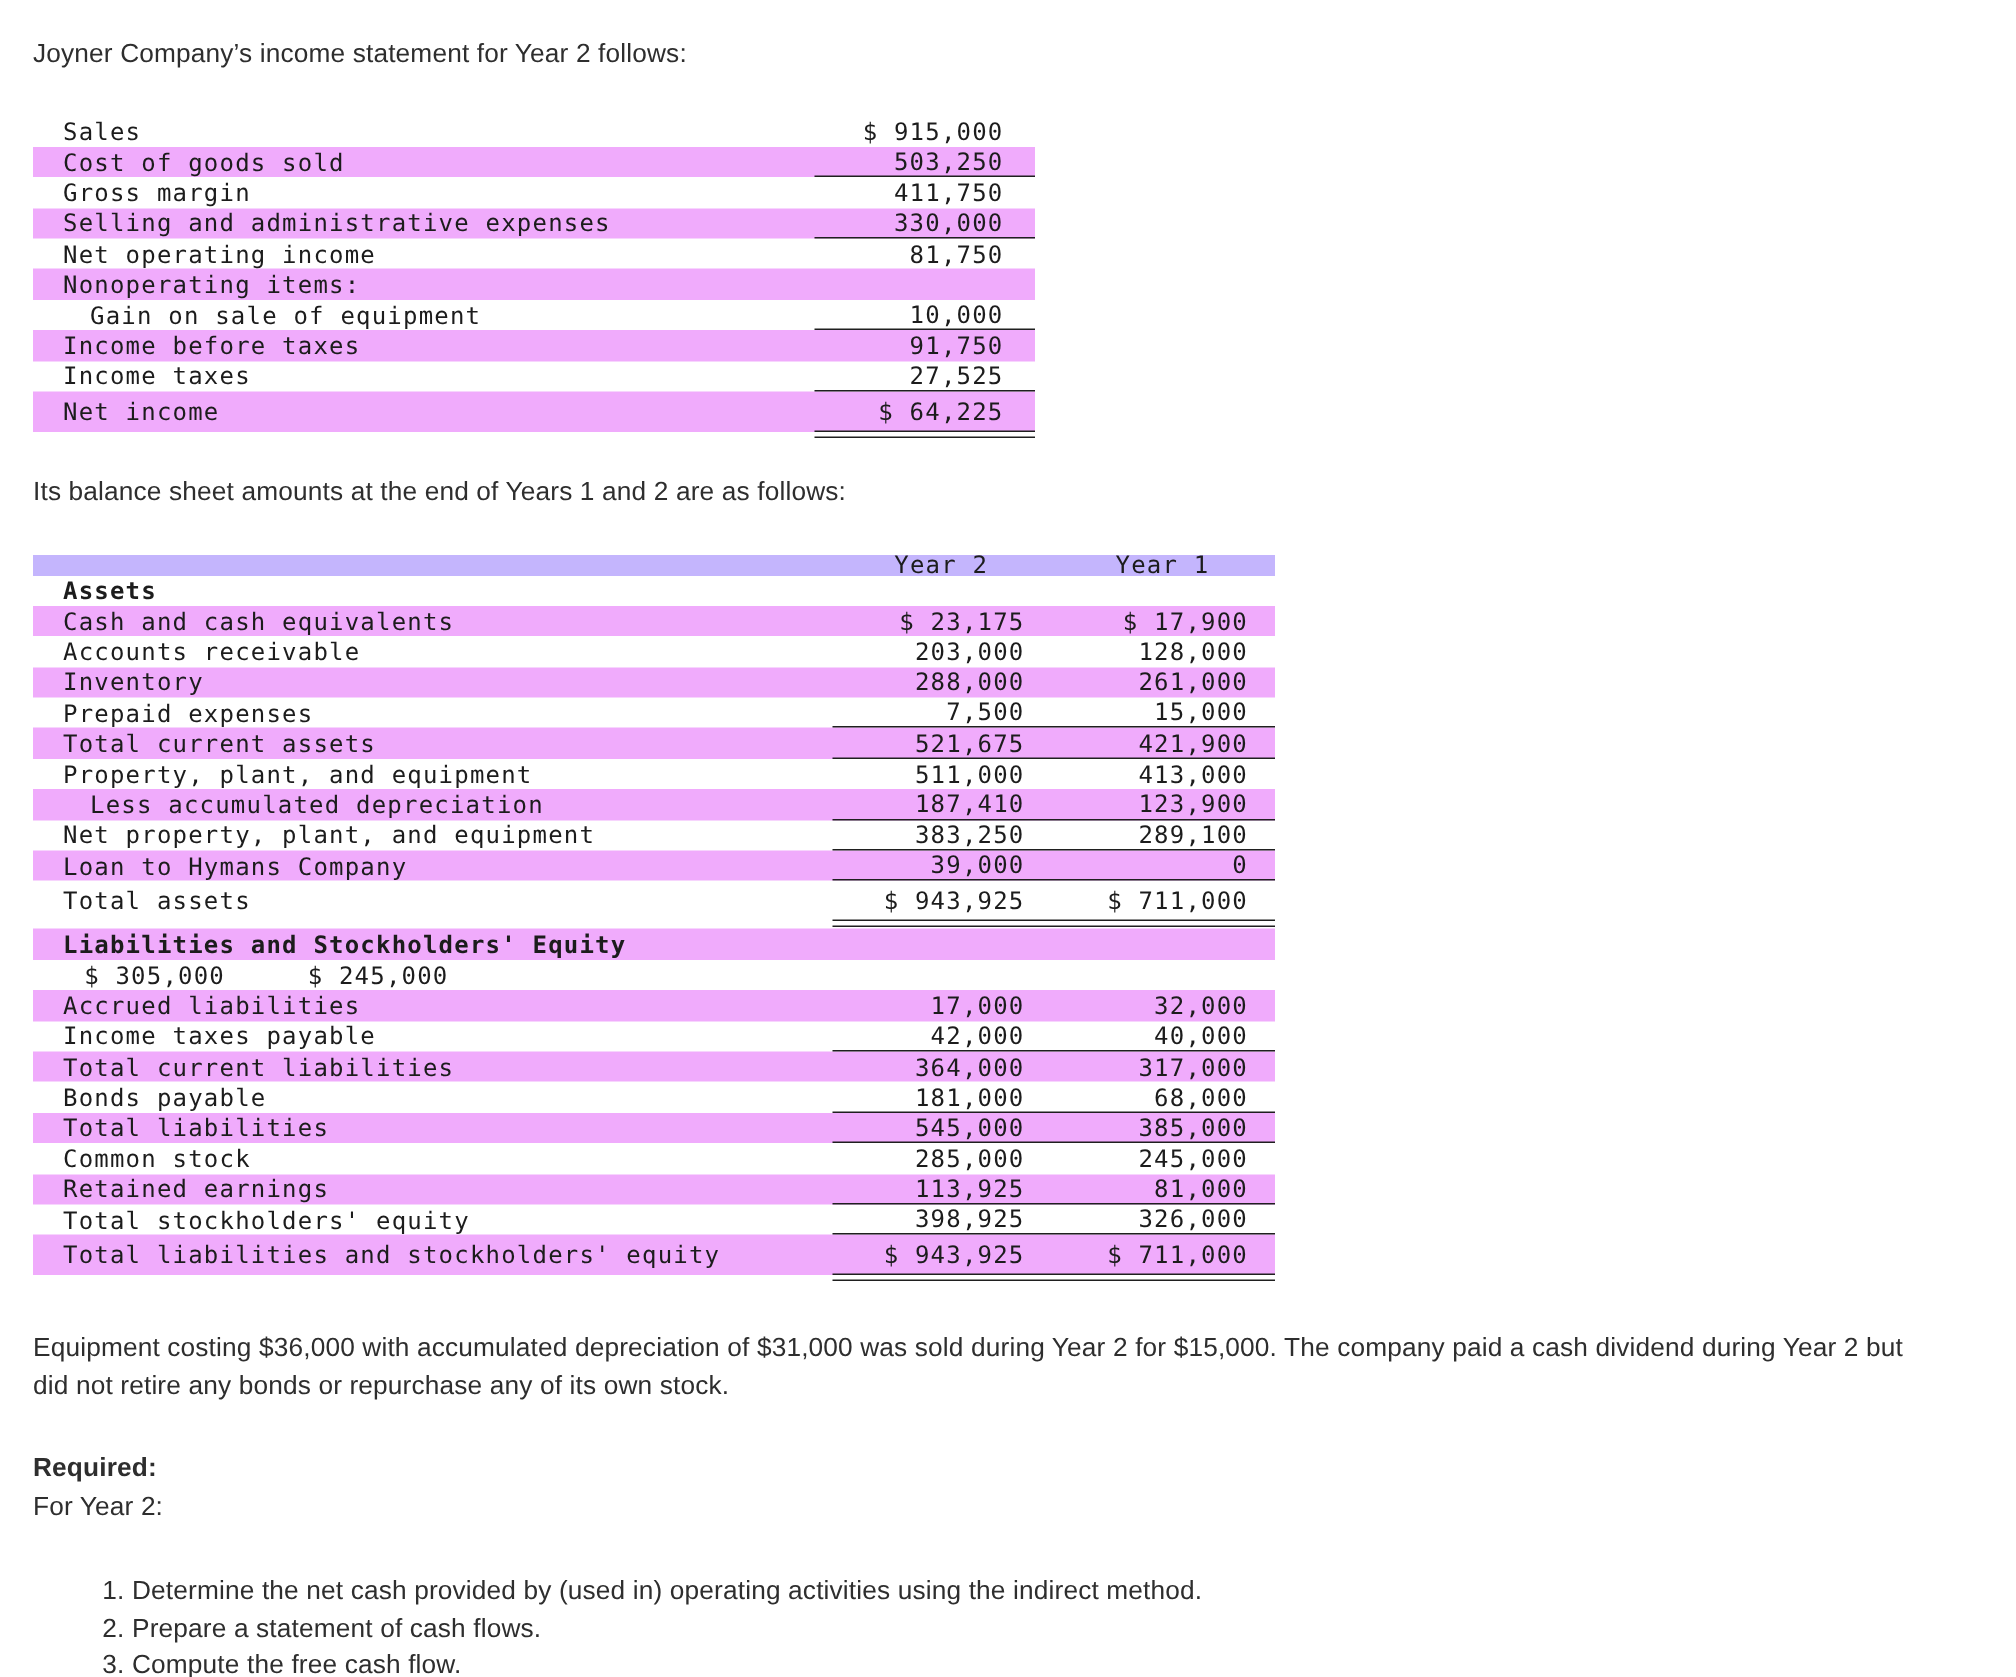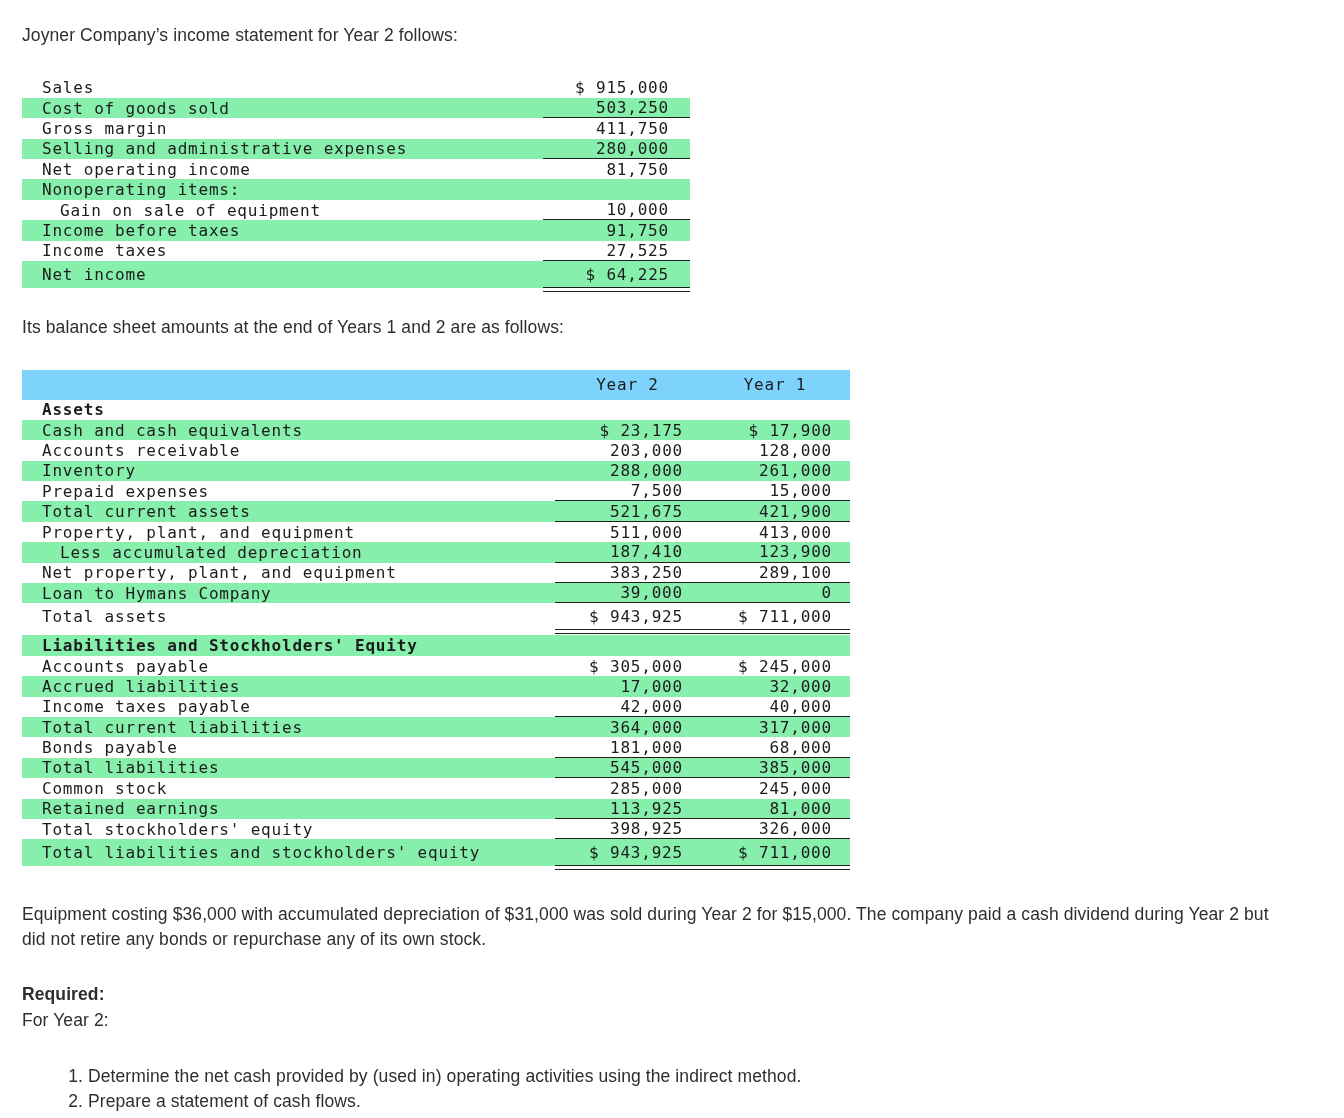--- a/index.html
+++ b/index.html
@@ -18,42 +18,42 @@
   .required-sub { margin-top:1px; }
 
   
   .fin-table { margin-top:30px; }
   .row {
     display:flex; align-items:flex-start;
     height:20.4px;
     font-family:"DejaVu Sans Mono", monospace;
     font-size:16px; letter-spacing:0.8px; color:#1c1c1c;
   }
-  .row.shade { background:#86efac; }
+  .row.shade { background:#f0abfc; }
   .row.bold  { font-weight:bold;gap:16px; }
   .row.tall  { height:27px; }
   .row.gap-top { margin-top:5px; }
 
   .cell { box-sizing:border-box; height:100%; display:flex; align-items:center; }
   .cell.label { padding-left:20px; }
   .cell.label.indent { padding-left:38px; }
   .cell.val { justify-content:flex-end; white-space:pre; }
 
   
   .is-table { width:668px; margin-bottom:8px; }
   .is-table .label { flex:1 1 auto; }
   .is-table .val { width:147px; padding-right:21px; flex:none; }
 
   
   .bs-table { width:828px; padding-bottom:6px; }
   .bs-table .label { width:533px; flex:none; }
   .bs-table .val.y2 { width:145px; padding-right:17px; flex:none; }
   .bs-table .val.y1 { width:150px; padding-right:18px; flex:none; }
 
-  .bs-header { background:#7dd3fc; height:30px; }
+  .bs-header { background:#c4b5fd; height:14px; }
   .bs-header .val { justify-content:center; padding:0 !important; }
 
   
   .rule-single .val { border-bottom:1.5px solid #1f1f1f; }
   .rule-double .val { position:relative; border-bottom:1.5px solid #1f1f1f; }
   .rule-double .val::after {
     content:""; position:absolute; left:0; right:0; bottom:-4.5px;
     border-bottom:1.5px solid #1f1f1f;
   }
 
@@ -76,21 +76,21 @@
       <div class="row shade rule-single">
         <div class="cell label">Cost of goods sold</div>
         <div class="cell val">503,250</div>
       </div>
       <div class="row">
         <div class="cell label">Gross margin</div>
         <div class="cell val">411,750</div>
       </div>
       <div class="row shade rule-single">
         <div class="cell label">Selling and administrative expenses</div>
-        <div class="cell val">280,000</div>
+        <div class="cell val">330,000</div>
       </div>
       <div class="row">
         <div class="cell label">Net operating income</div>
         <div class="cell val">81,750</div>
       </div>
       <div class="row shade">
         <div class="cell label">Nonoperating items:</div>
         <div class="cell val"></div>
       </div>
       <div class="row rule-single">
@@ -173,21 +173,20 @@
         <div class="cell label">Total assets</div>
         <div class="cell val y2">$ 943,925</div>
         <div class="cell val y1">$ 711,000</div>
       </div>
       <div class="row shade bold gap-top">
         <div class="cell label">Liabilities and Stockholders' Equity</div>
         <div class="cell val y2"></div>
         <div class="cell val y1"></div>
       </div>
       <div class="row">
-        <div class="cell label">Accounts payable</div>
         <div class="cell val y2">$ 305,000</div>
         <div class="cell val y1">$ 245,000</div>
       </div>
       <div class="row shade">
         <div class="cell label">Accrued liabilities</div>
         <div class="cell val y2">17,000</div>
         <div class="cell val y1">32,000</div>
       </div>
       <div class="row rule-single">
         <div class="cell label">Income taxes payable</div>

